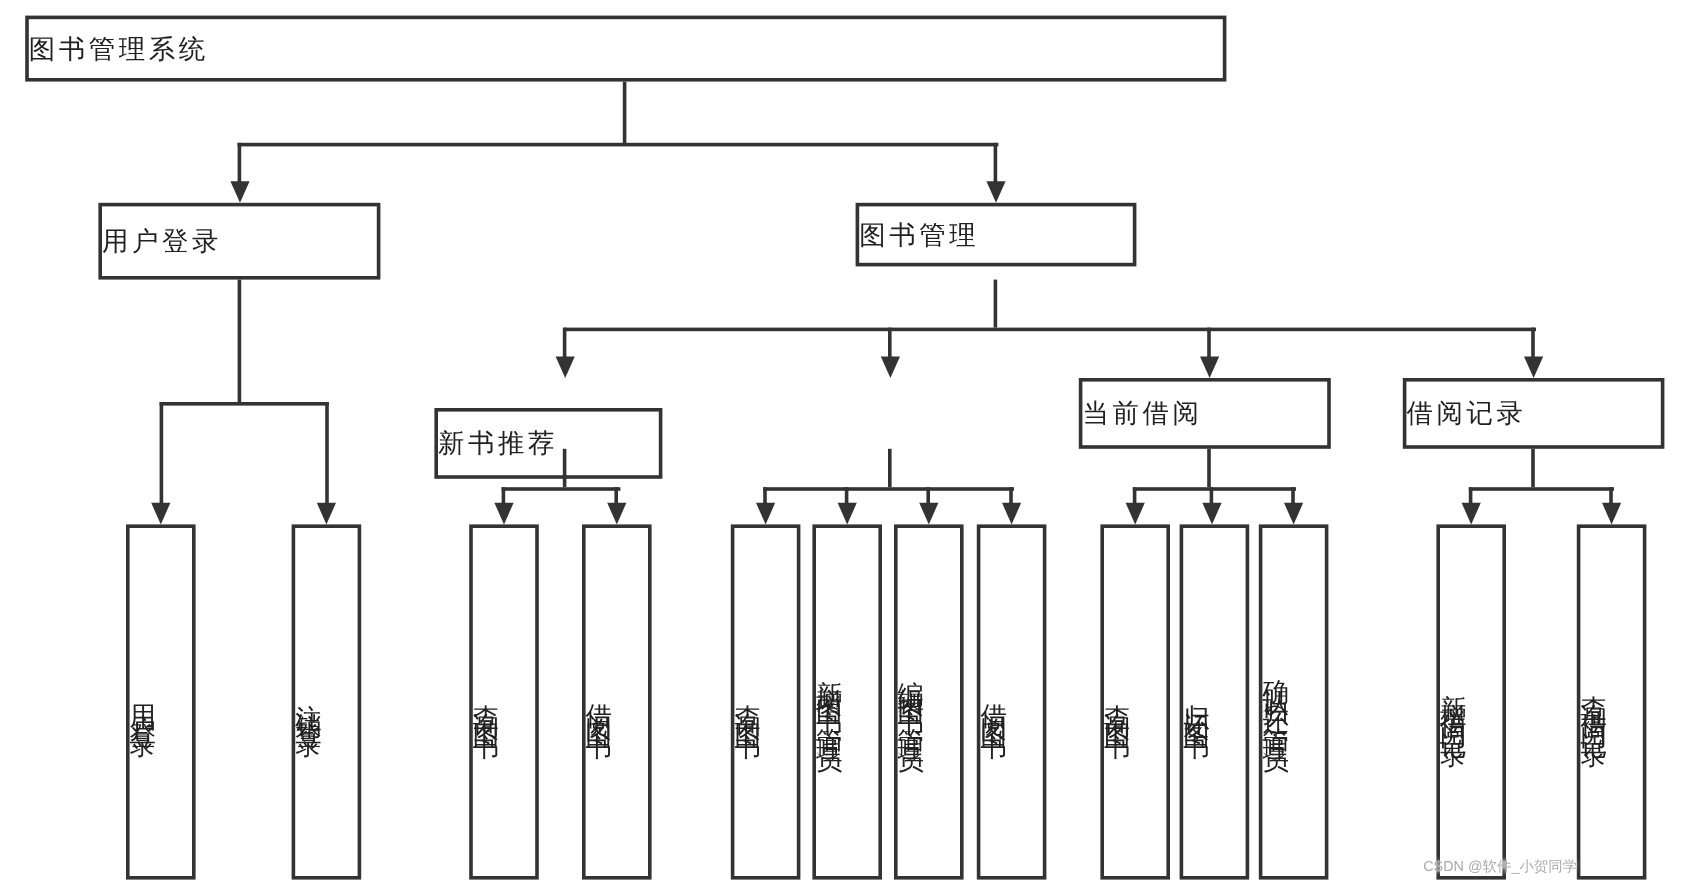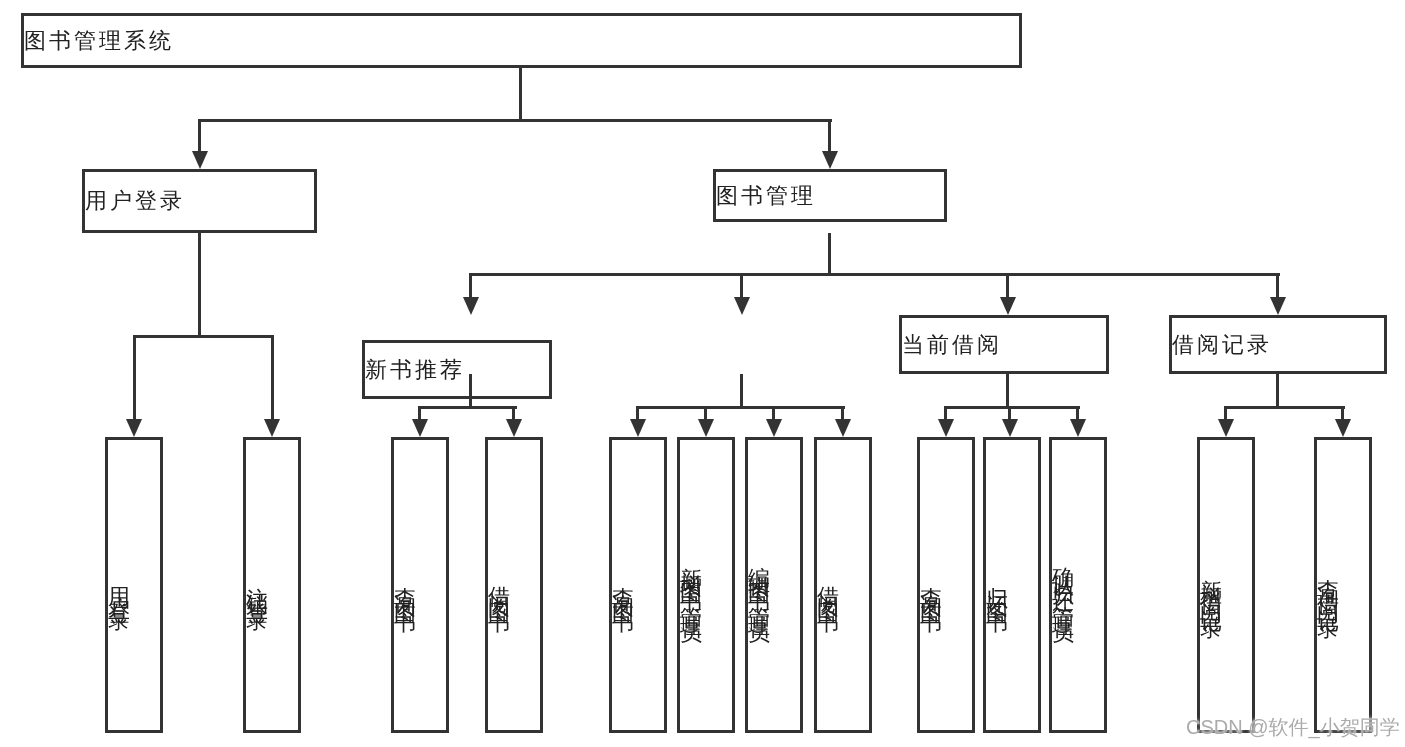--- a/index.html
+++ b/index.html
@@ -44,21 +44,21 @@
   .vline{position:absolute;width:3px;background:var(--line);}
   .arr{
     position:absolute;width:0;height:0;
     border-left:8px solid transparent;
     border-right:8px solid transparent;
     border-top:18px solid var(--line);
   }
   .watermark{
     position:absolute;
     left:1186px;top:714px;
-    font-size:20px;
+    font-size:12px;
     color:var(--wm);
     white-space:nowrap;
     z-index:20;
     text-shadow:0 0 2px #fff, 0 0 4px #fff;
   }
 </style>
 </head>
 <body>
 
 <div id="canvas">

